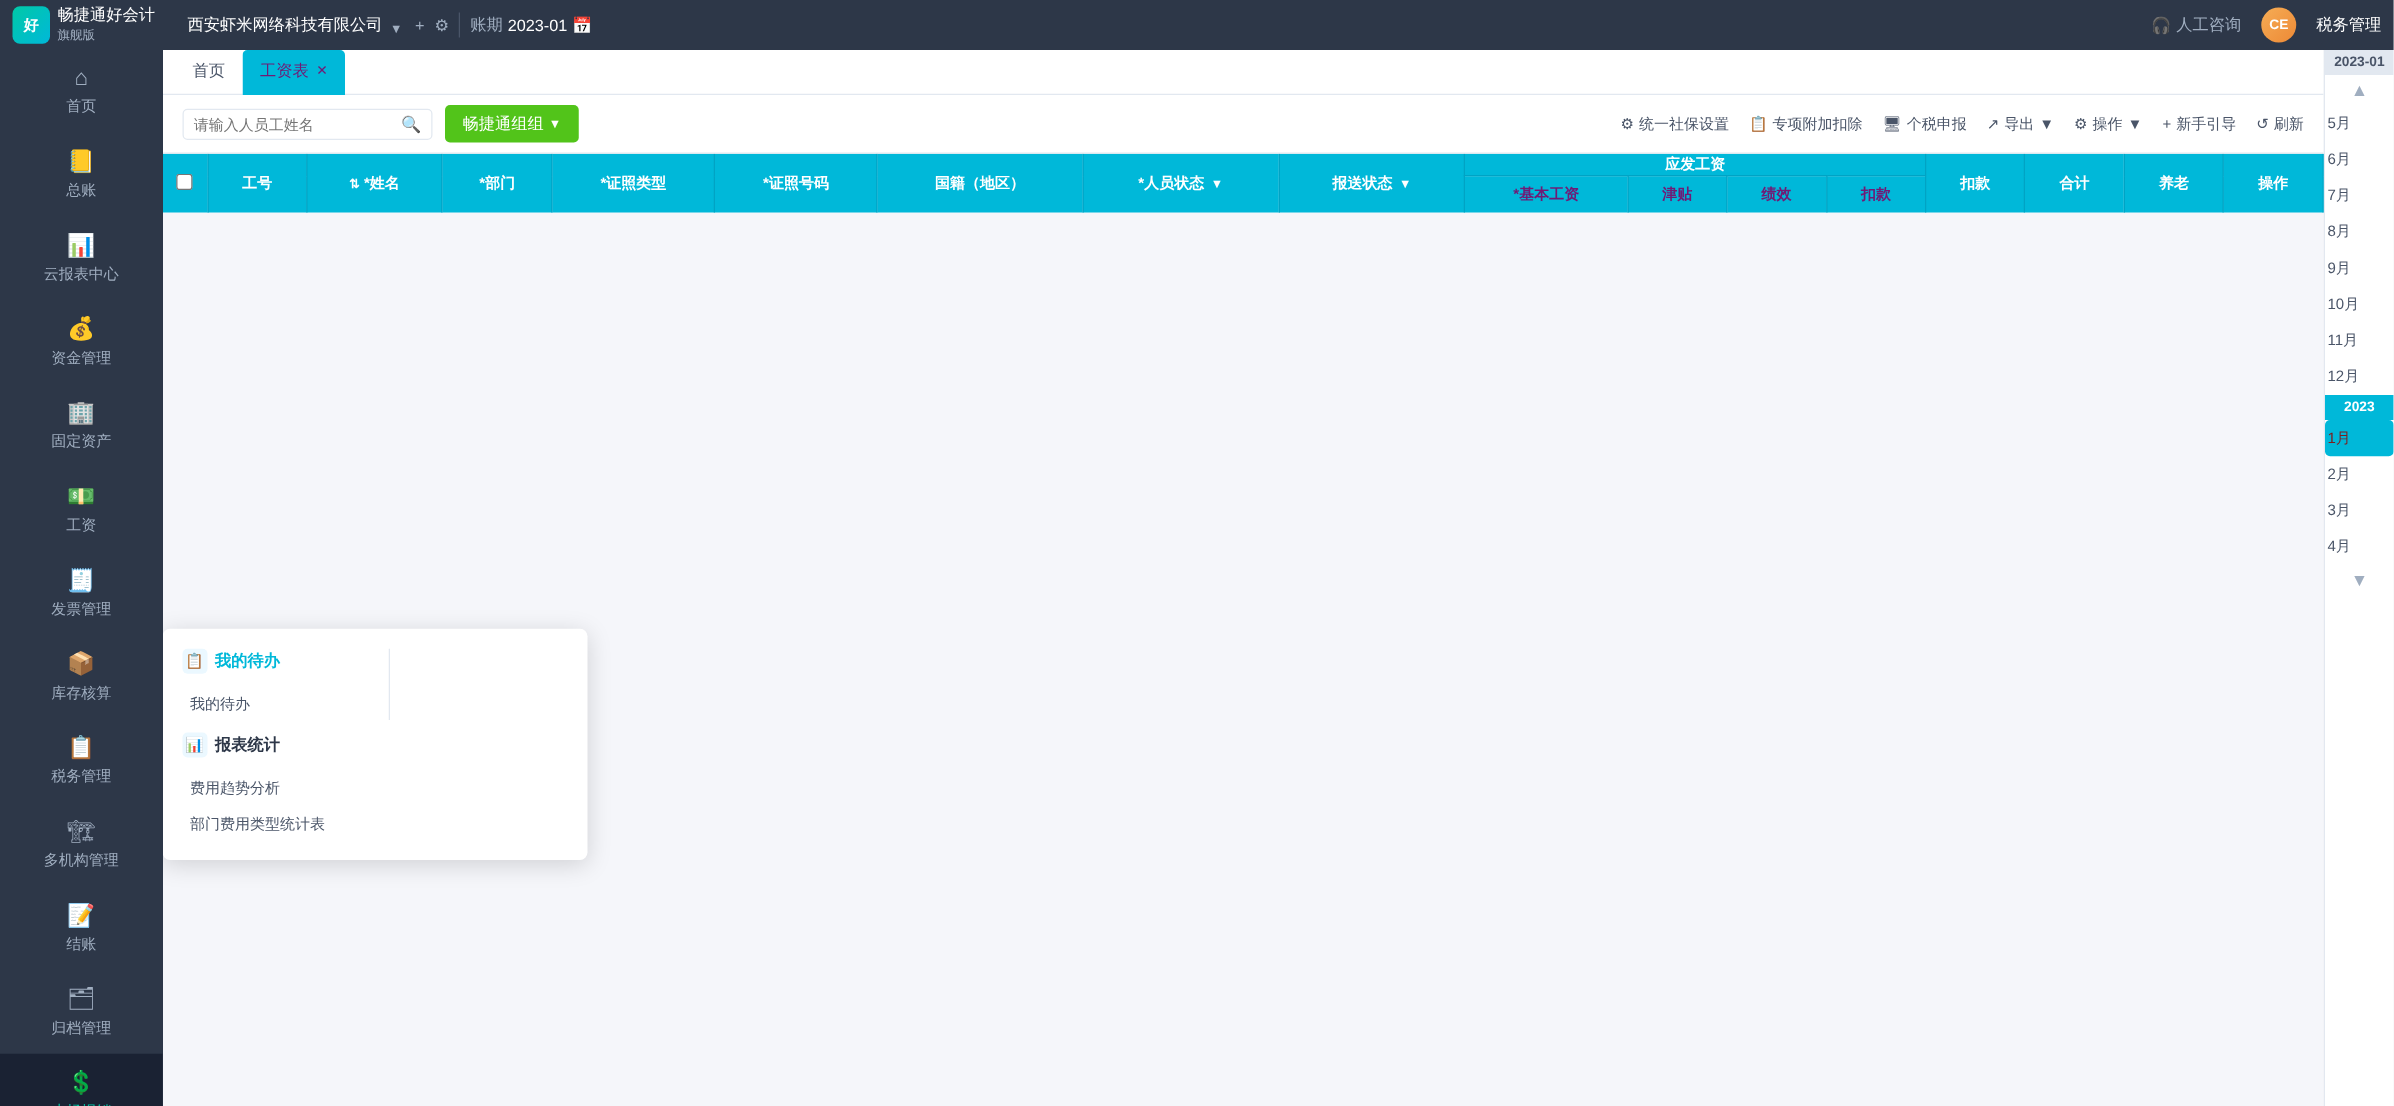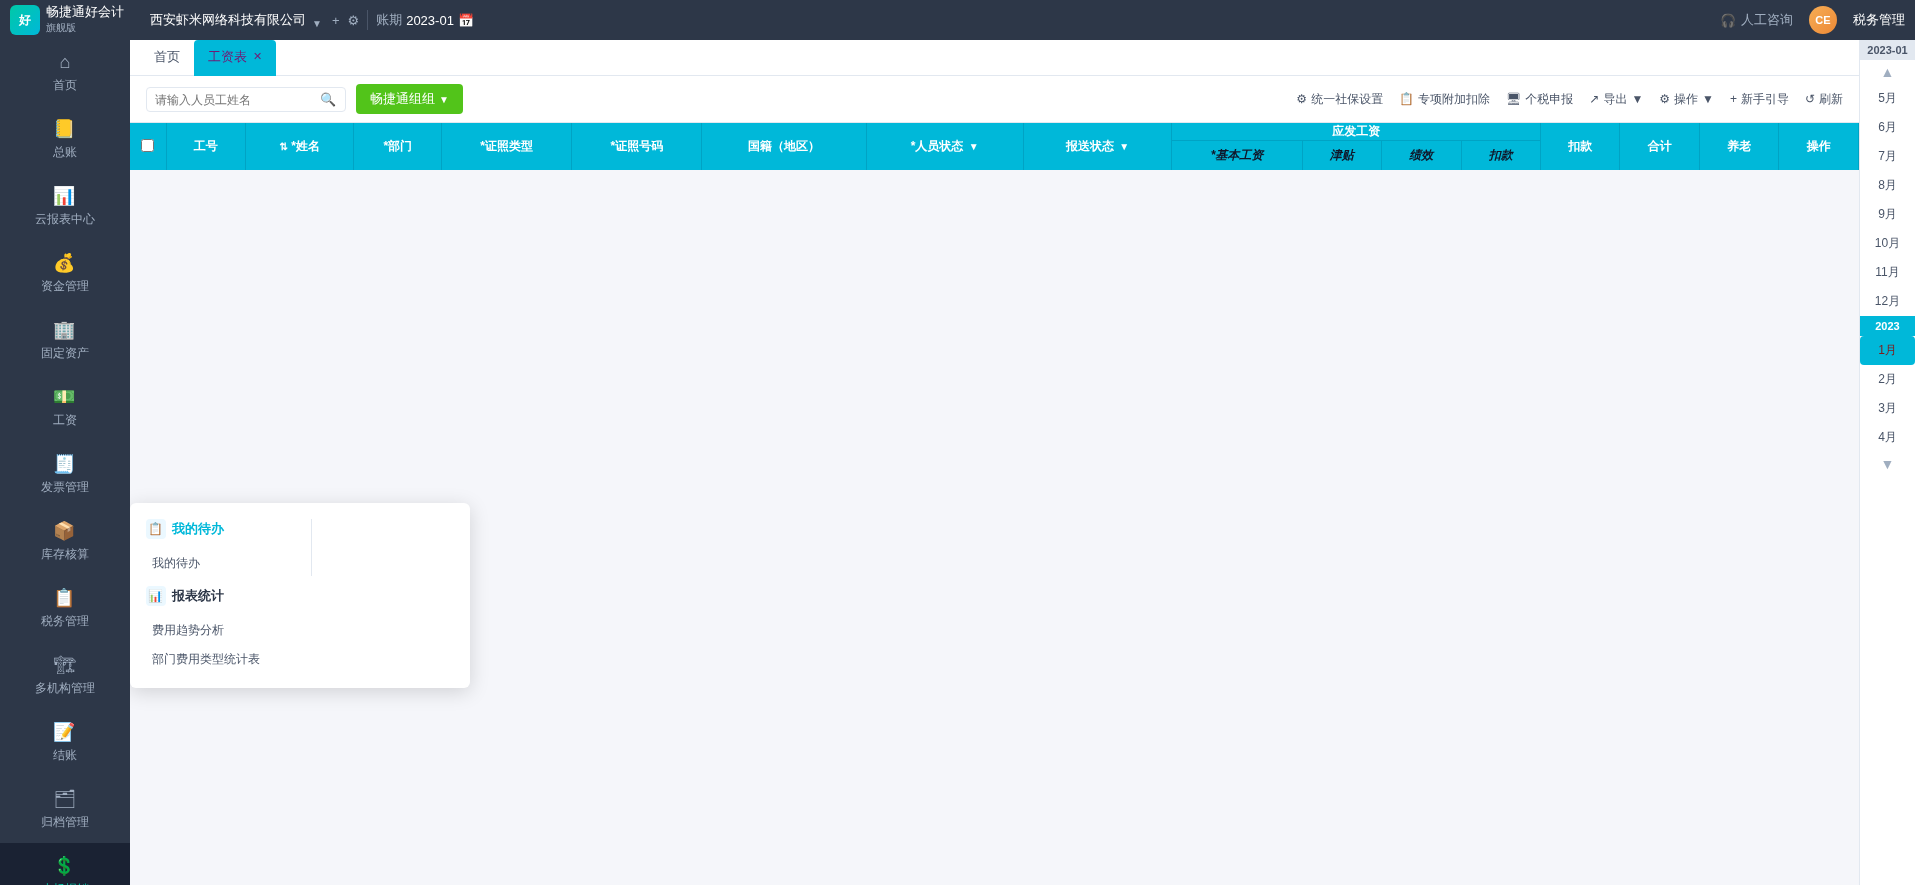--- a/index.html
+++ b/index.html
@@ -180,27 +180,26 @@
     .data-table thead tr:first-child th {
       background: #00b8d9;
       color: white;
       padding: 0 10px;
       text-align: center;
       border-right: 1px solid #00a3c4;
       white-space: nowrap;
     }
     .data-table thead tr:last-child th {
       background: #00b8d9;
-      color: #0f172a;
+      color: #701a75;
       padding: 6px 10px;
       text-align: center;
       border-right: 1px solid #00a3c4;
       border-top: 1px solid #00a3c4;
       white-space: nowrap;
-      font-style: italic;
     }
     .data-table thead th.checkbox-col {
       width: 36px;
     }
     .checkbox-input { cursor: pointer; }
 
     
     .empty-state {
       display: flex;
       flex-direction: column;
@@ -268,21 +267,20 @@
       background: #e2e8f0;
       width: 100%;
       text-align: center;
       padding: 4px 2px;
       font-size: 11px;
       color: #4a5568;
       font-weight: bold;
     }
     .timeline-item {
       width: 100%;
-      text-align: center;
       padding: 6px 2px;
       cursor: pointer;
       color: #4a5568;
       font-size: 12px;
     }
     .timeline-item.active {
       background: #00b8d9;
       color: #7f1d1d;
       border-radius: 4px;
     }

